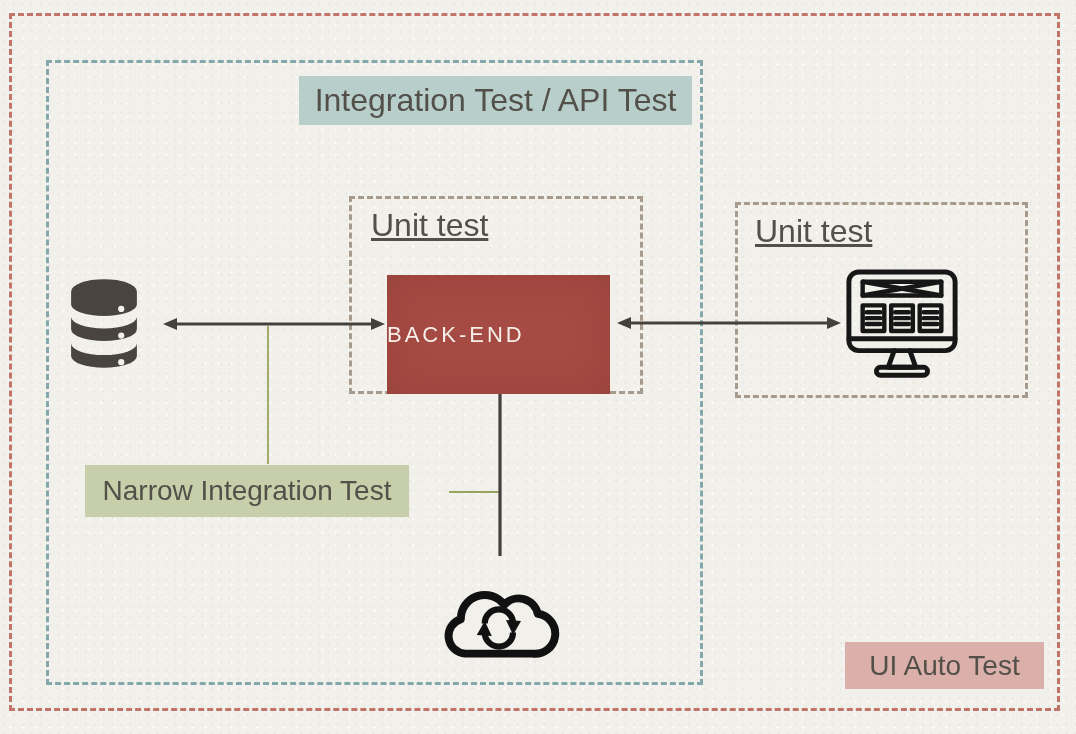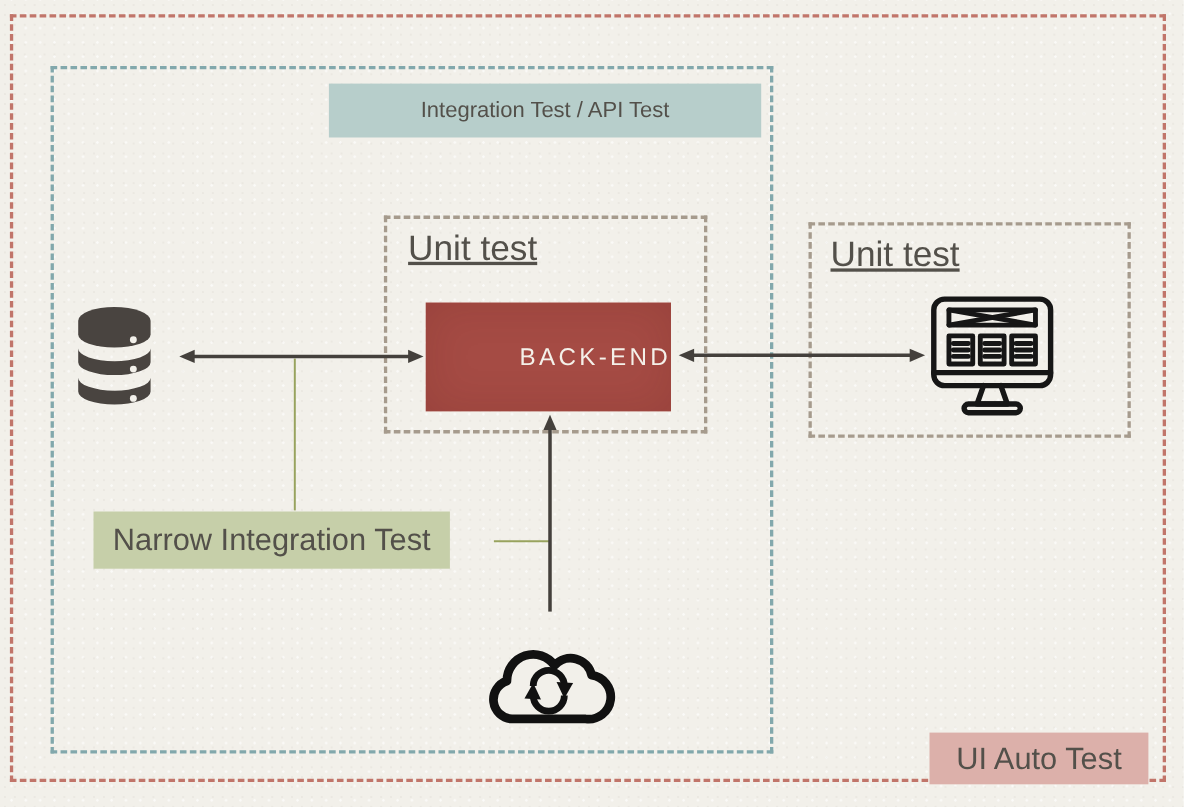--- a/index.html
+++ b/index.html
@@ -18,31 +18,31 @@
   .outer-boundary{left:9px;top:13px;width:1051px;height:698px;border-color:#c1756a;}
   .integration-boundary{left:46px;top:60px;width:657px;height:625px;border-color:#82a8ac;}
   .unit-boundary{border-color:#a69b8d;}
   .unit-boundary.mid{left:349px;top:196px;width:294px;height:198px;}
   .unit-boundary.right{left:735px;top:202px;width:293px;height:196px;}
 
   .lbl{
     display:flex;align-items:center;justify-content:center;
     color:#53504a;white-space:nowrap;
   }
-  .lbl.integration{left:299px;top:76px;width:393px;height:49px;background:#b7cecb;font-size:20px;}
+  .lbl.integration{left:299px;top:76px;width:393px;height:49px;background:#b7cecb;font-size:32px;}
   .lbl.narrow{left:85px;top:465px;width:324px;height:52px;background:#c6cfa9;font-size:28px;}
-  .lbl.uiauto{left:845px;top:642px;width:199px;height:47px;background:#dcb0aa;font-size:28px;margin-top:24px;}
+  .lbl.uiauto{left:845px;top:642px;width:199px;height:47px;background:#dcb0aa;font-size:28px;}
   .unit-caption{color:#53504a;font-size:32px;text-decoration:underline;}
   .unit-caption.mid{left:371px;top:207px;}
   .unit-caption.right{left:755px;top:213px;}
 
   .backend{
-    left:387px;top:275px;width:223px;height:99px;
+    left:387px;top:275px;width:223px;height:119px;
     background:#a54b44;color:#f4f0e9;
-    display:flex;align-items:center;justify-content:flex-end;
+    display:flex;align-items:center;justify-content:flex-start;
     font-size:22px;letter-spacing:3px;
     box-shadow:inset 0 0 40px rgba(80,20,15,0.15);
   }
 
   .icon-db{left:66px;top:276px;width:76px;height:94px;}
   .icon-monitor{left:843px;top:266px;width:118px;height:120px;}
   .icon-cloud{left:431px;top:574px;width:134px;height:92px;}
   .connector-layer{left:0;top:0;width:1076px;height:734px;pointer-events:none;}
 </style>
 </head>

